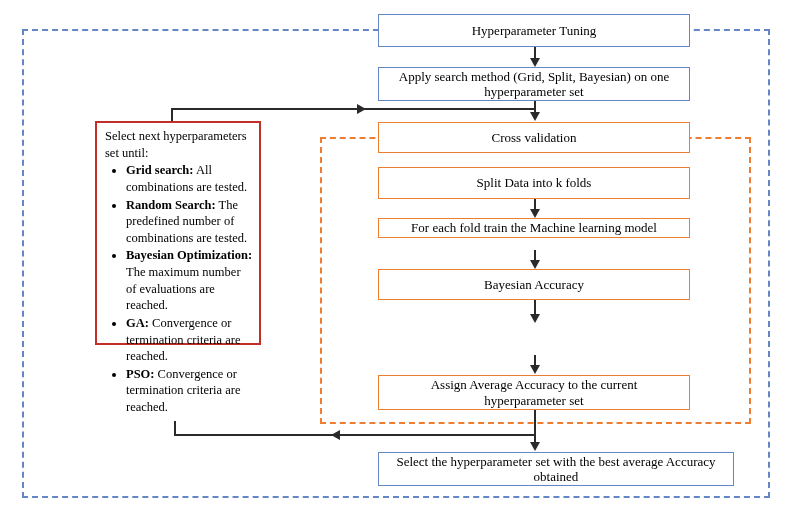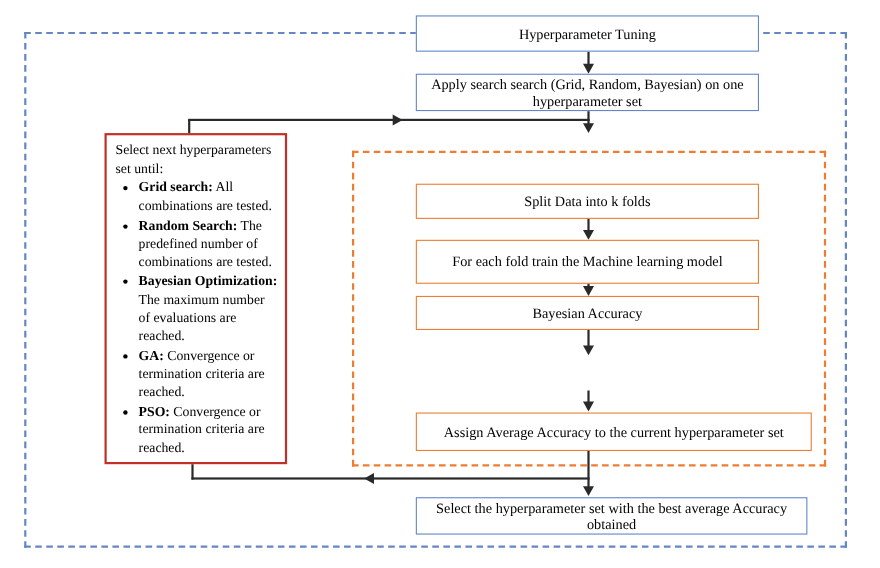--- a/index.html
+++ b/index.html
@@ -20,21 +20,21 @@
   .node.blue   { border:1.5px solid var(--c-blue,#6486C6); }
   .node.orange { border:1.5px solid var(--c-orange,#ED7D31); }
 
   .line { position:absolute; background:var(--c-line,#2a2a2a); z-index:2; }
   .arr  { position:absolute; width:0; height:0; z-index:2; }
   .arr.down  { border-left:5px solid transparent; border-right:5px solid transparent; border-top:9px solid var(--c-line,#2a2a2a); }
   .arr.right { border-top:5px solid transparent; border-bottom:5px solid transparent; border-left:9px solid var(--c-line,#2a2a2a); }
   .arr.left  { border-top:5px solid transparent; border-bottom:5px solid transparent; border-right:9px solid var(--c-line,#2a2a2a); }
 
   .red-box {
-    position:absolute; left:95px; top:121px; width:166px; height:301px;
+    position:absolute; left:95px; top:121px; width:166px; height:224px;
     box-sizing:border-box; border:2px solid var(--c-red,#C03028);
     background:#ffffff; z-index:3; padding:5px 5px 4px 8px;
     font-size:12.5px; line-height:1.33;
   }
   .red-box ul { margin:1px 0 0 0; padding-left:21px; list-style-type:disc; }
   .red-box li { margin:0 0 1px 0; }
   .red-box b  { font-weight:bold; }
 </style>
 </head>
 <body>
@@ -65,32 +65,35 @@
   <div class="arr right" style="left:357px; top:104px;"></div>
 
   <div class="line" style="left:174px; top:421px; width:2px; height:15px;"></div>
   <div class="line" style="left:174px; top:434px; width:362px; height:2px;"></div>
   <div class="arr left" style="left:331px; top:430px;"></div>
 
   <div class="node blue" style="left:378px; top:14px;  width:312px; height:33px;">
     <span>Hyperparameter Tuning</span>
   </div>
   <div class="node blue" style="left:378px; top:67px;  width:312px; height:34px;">
-    <span>Apply search search (Grid, Random, Bayesian) on one hyperparameter set</span>
+    <span>Apply search method (Grid, Split, Bayesian) on one hyperparameter set</span>
+  </div>
+  <div class="node orange" style="left:378px; top:122px; width:312px; height:31px;">
+    <span>Cross validation</span>
   </div>
   <div class="node orange" style="left:378px; top:167px; width:312px; height:32px;">
     <span>Split Data into k folds</span>
   </div>
-  <div class="node orange" style="left:378px; top:218px; width:312px; height:40px;">
+  <div class="node orange" style="left:378px; top:218px; width:312px; height:20px;">
     <span>For each fold train the Machine learning model</span>
   </div>
   <div class="node orange" style="left:378px; top:269px; width:312px; height:31px;">
     <span>Bayesian Accuracy</span>
   </div>
-  <div class="node orange" style="left:378px; top:375px; width:360px; height:35px;font-family:Liberation Serif, serif;">
+  <div class="node orange" style="left:378px; top:375px; width:312px; height:35px;font-family:Liberation Serif, serif;">
     <span>Assign Average Accuracy to the current hyperparameter set</span>
   </div>
   <div class="node blue" style="left:378px; top:452px; width:356px; height:34px;">
     <span>Select the hyperparameter set with the best average Accuracy obtained</span>
   </div>
 
   <div class="red-box">
     <div>Select next hyperparameters set until:</div>
     <ul>
       <li><b>Grid search:</b><span> All combinations are tested.</span></li>

